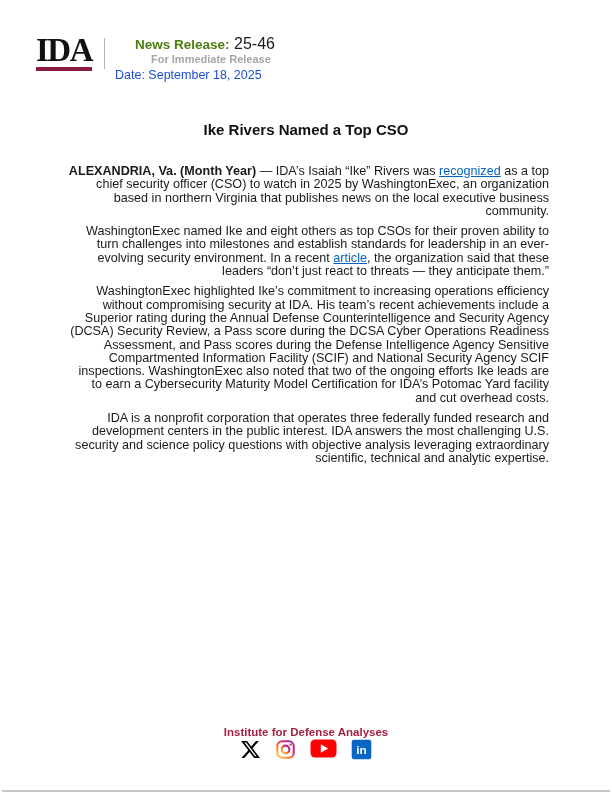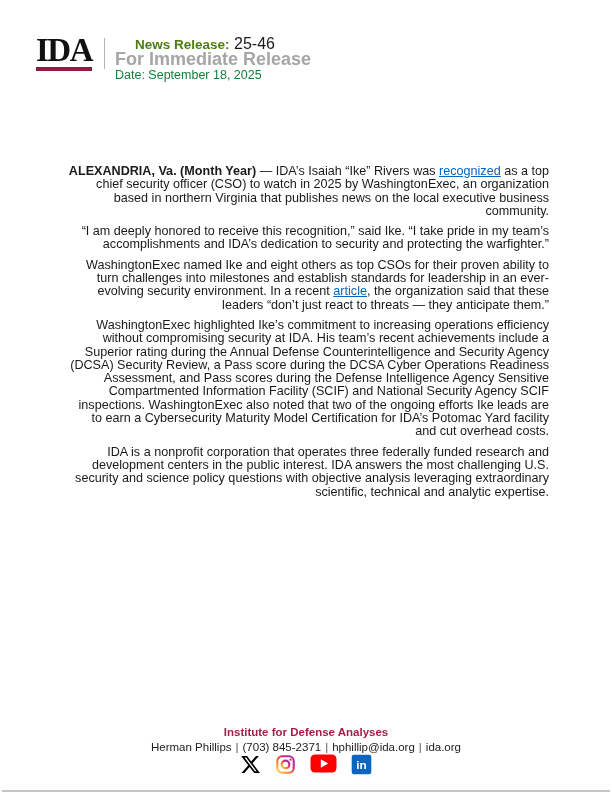--- a/index.html
+++ b/index.html
@@ -32,24 +32,25 @@
   }
   .header-divider{
     width:1px;height:31px;margin:2px 10px 0 12px;
     background:var(--divider-gray,#B5B5B5);
   }
   .header-text{display:flex;flex-direction:column;}
   .release-line{line-height:15px;}
   .nr-label{font-weight:700;font-size:13.5px;color:#4d7c0f;padding-left:20px;}
   .nr-number{font-size:16px;color:#1a1a1a;}
   .immediate{
-    font-weight:700;font-size:18px;line-height:15px;
+    font-weight:700;font-size:11px;line-height:15px;
     color:var(--muted-gray,#A6A6A6);
+    margin-left:36px;
   }
-  .date-line{font-size:12.5px;line-height:15px;margin-top:1px;color:#15803d;}
+  .date-line{font-size:12.5px;line-height:15px;margin-top:1px;color:#1d4ed8;}
   
   .title{
     position:absolute;top:121px;left:0;right:0;
     margin:0;text-align:center;
     font-size:15px;font-weight:700;color:#111;
   }
   
   .body{
     position:absolute;top:165px;left:66px;width:481px;
     font-size:12.6px;line-height:13.3px;color:#1a1a1a;
@@ -98,34 +99,31 @@
     <div class="header-text">
       <div class="release-line">
         <span class="nr-label">News Release:</span>
         <span class="nr-number">25-46</span>
       </div>
       <div class="immediate">For Immediate Release</div>
       <div class="date-line">Date: September 18, 2025</div>
     </div>
   </div>
 
+  <h1 class="title">Ike Rivers Named a Top CSO</h1>
 
   <div class="body">
     <p><span class="lead-bold">ALEXANDRIA, Va. (Month Year)</span><span> — IDA’s Isaiah “Ike” Rivers was </span><a class="inline-link">recognized</a><span> as a top chief security officer (CSO) to watch in 2025 by WashingtonExec, an organization based in northern Virginia that publishes news on the local executive business community.</span></p>
-    <p><span>“I am deeply honored to receive this recognition,” said Ike. “I take pride in my team’s accomplishments and IDA’s dedication to security and protecting the warfighter.”</span></p>
     <p><span>WashingtonExec named Ike and eight others as top CSOs for their proven ability to turn challenges into milestones and establish standards for leadership in an ever-evolving security environment. In a recent </span><a class="inline-link">article</a><span>, the organization said that these leaders “don’t just react to threats — they anticipate them.”</span></p>
     <p><span>WashingtonExec highlighted Ike’s commitment to increasing operations efficiency without compromising security at IDA. His team’s recent achievements include a Superior rating during the Annual Defense Counterintelligence and Security Agency (DCSA) Security Review, a Pass score during the DCSA Cyber Operations Readiness Assessment, and Pass scores during the Defense Intelligence Agency Sensitive Compartmented Information Facility (SCIF) and National Security Agency SCIF inspections. WashingtonExec also noted that two of the ongoing efforts Ike leads are to earn a Cybersecurity Maturity Model Certification for IDA’s Potomac Yard facility and cut overhead costs.</span></p>
     <p><span>IDA is a nonprofit corporation that operates three federally funded research and development centers in the public interest. IDA answers the most challenging U.S. security and science policy questions with objective analysis leveraging extraordinary scientific, technical and analytic expertise.</span></p>
   </div>
 
   <div class="footer">
     <div class="org-name">Institute for Defense Analyses</div>
-    <div class="contact-line">
-      <span>Herman Phillips</span><span class="contact-sep">|</span><span>(703) 845-2371</span><span class="contact-sep">|</span><span>hphillip@ida.org</span><span class="contact-sep">|</span><span>ida.org</span>
-    </div>
     <div class="social-row">
 
       <span>
         <svg width="21" height="21" viewBox="0 0 24 24">
           <path fill="#000000" d="M18.244 2.25h3.308l-7.227 8.26 8.502 11.24H16.17l-5.214-6.817L4.99 21.75H1.68l7.73-8.835L1.254 2.25H8.08l4.713 6.231 5.451-6.231zm-1.161 17.52h1.833L7.084 4.126H5.117l11.966 15.644z"></path>
         </svg>
       </span>
 
       <span>
         <svg width="21" height="21" viewBox="0 0 24 24">

